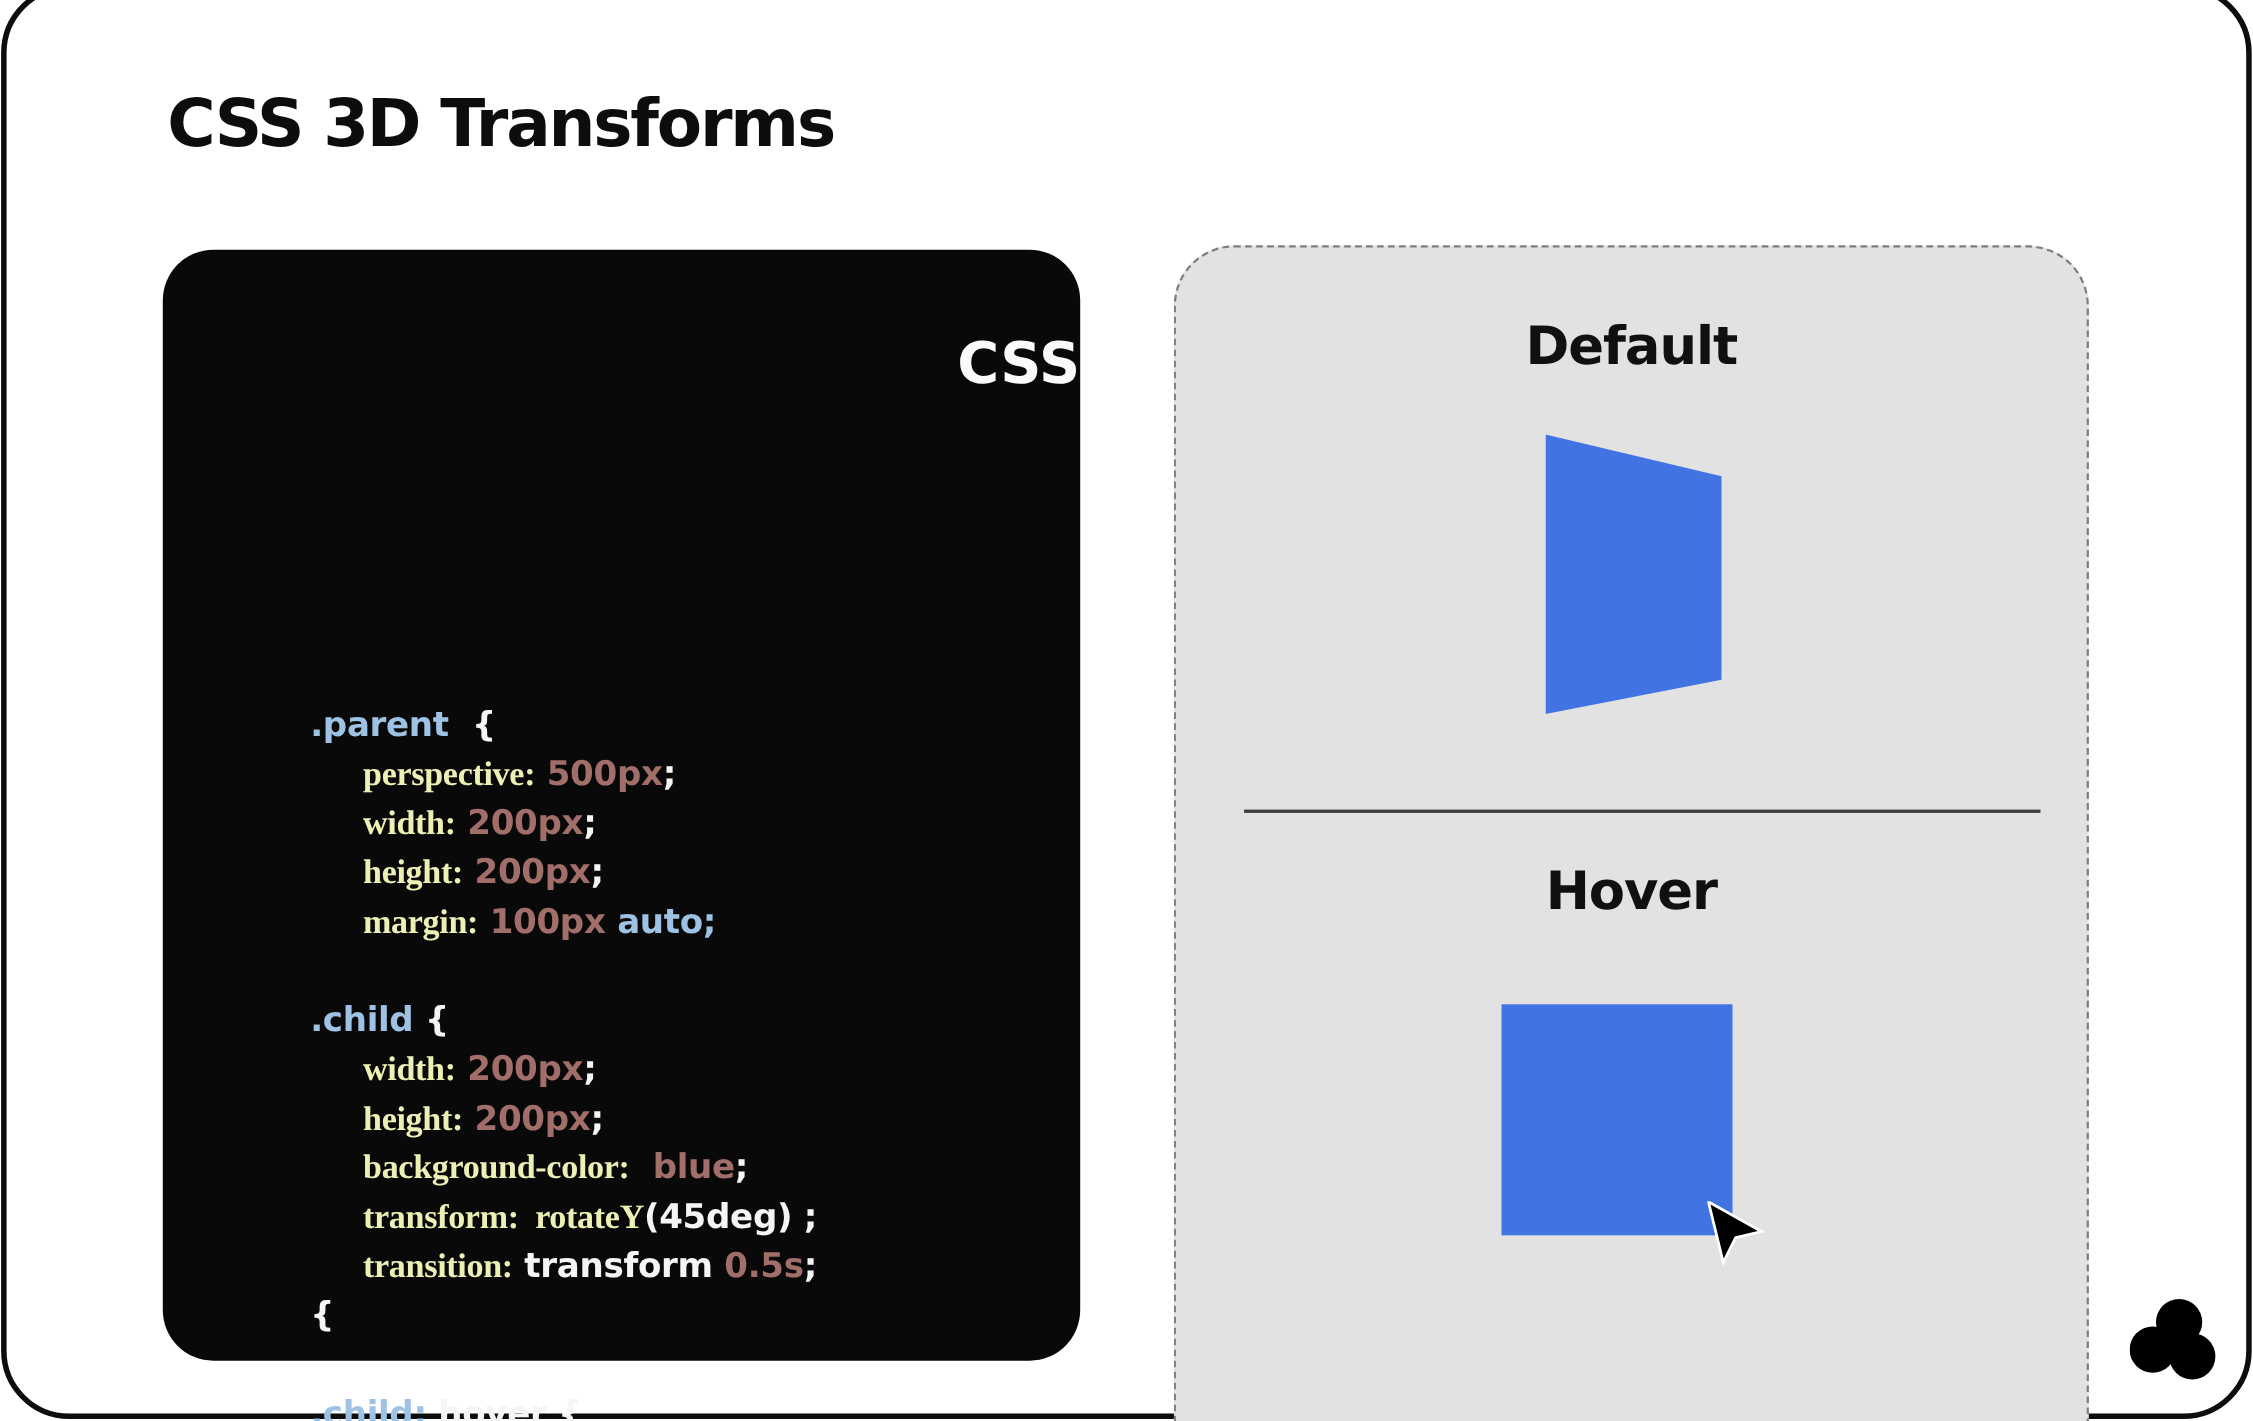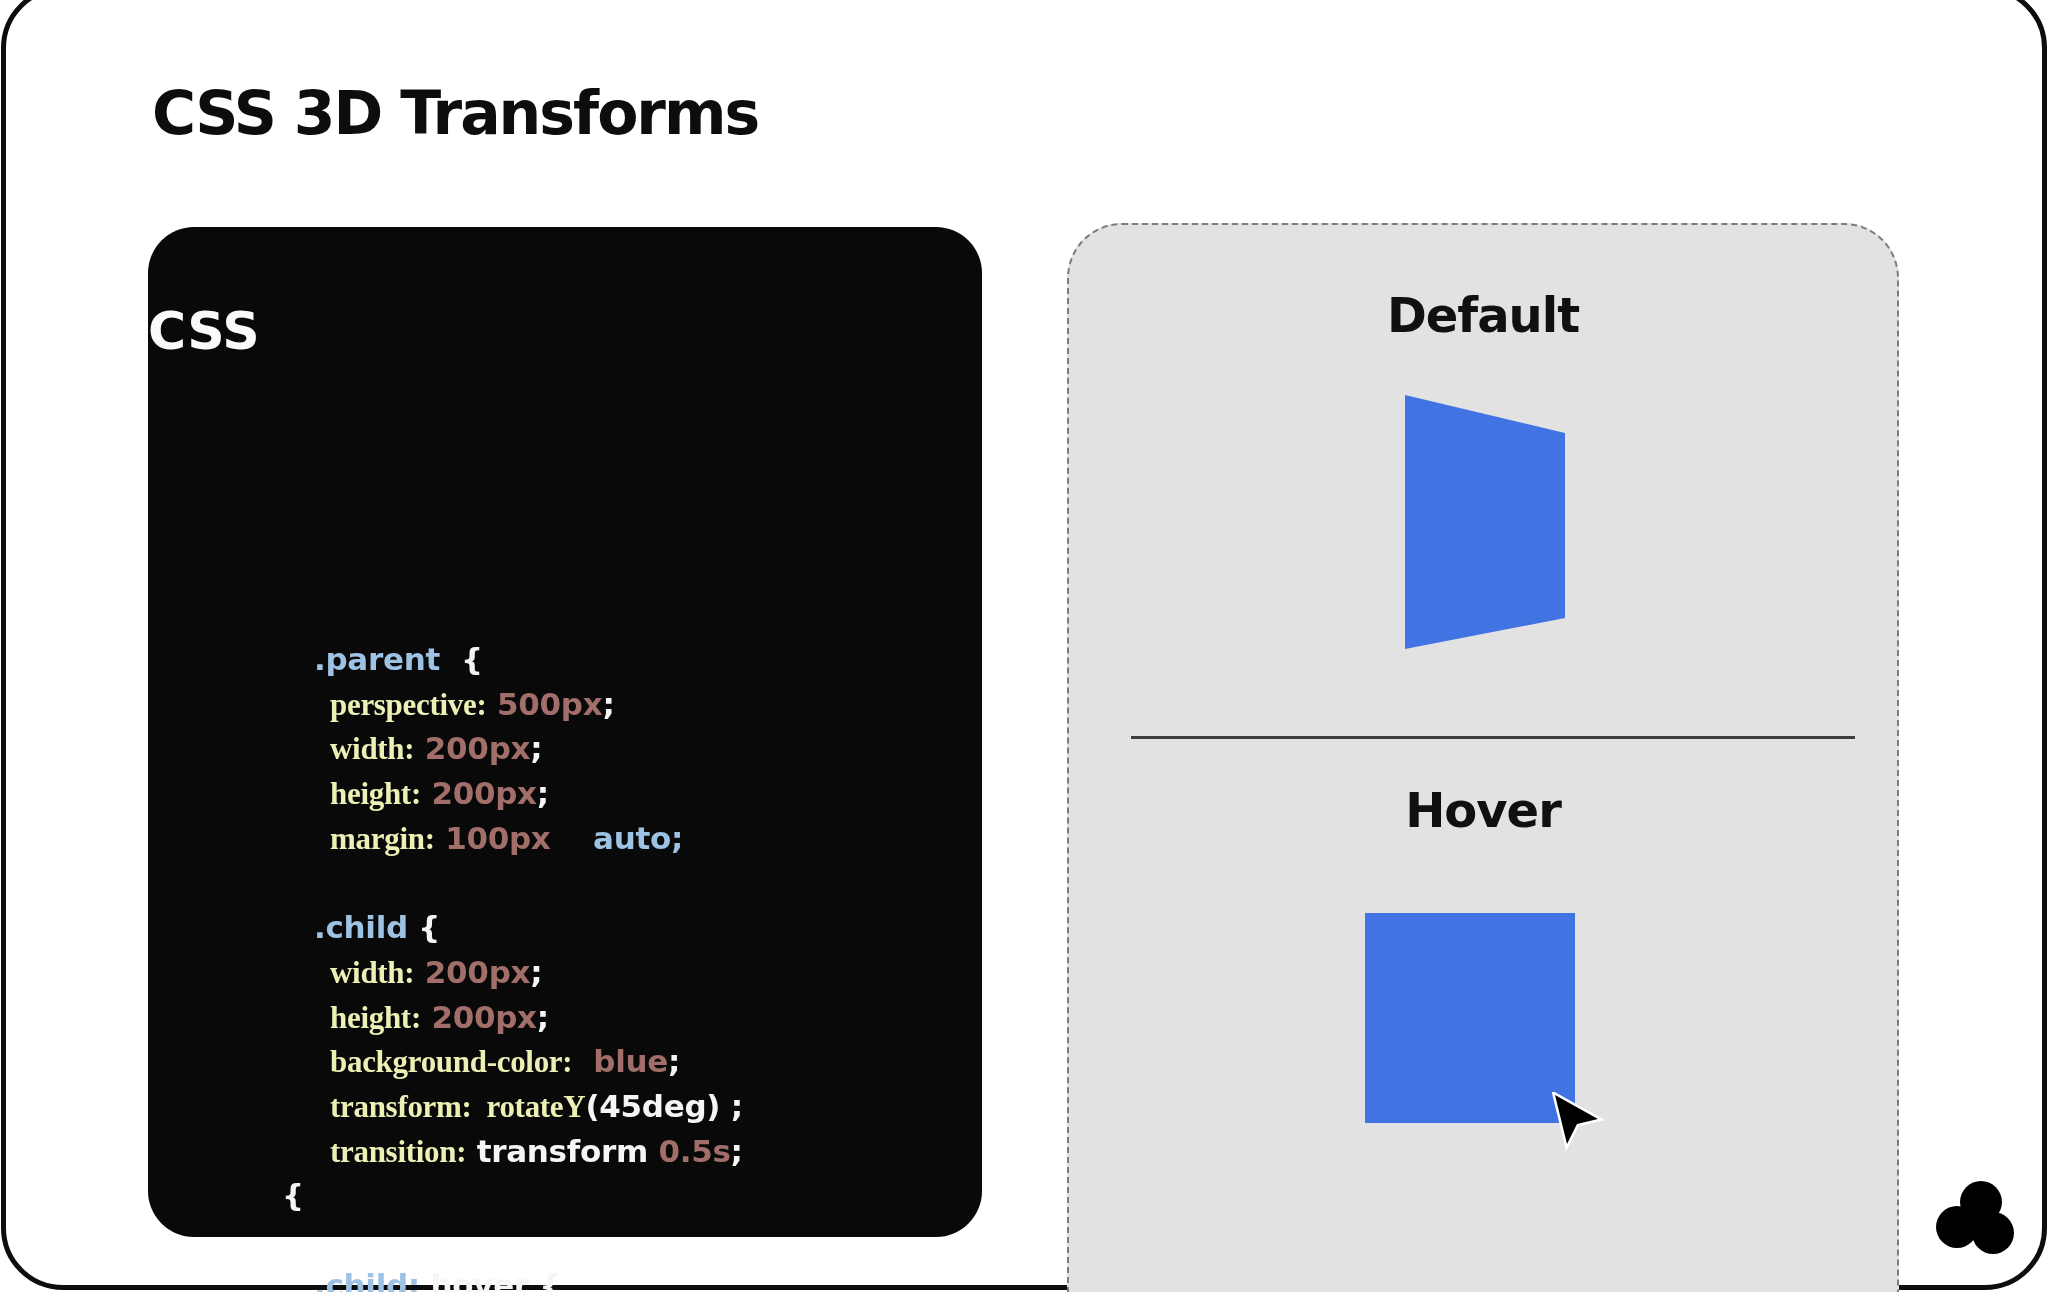--- a/index.html
+++ b/index.html
@@ -8,28 +8,28 @@
 
   .frame { position:absolute; left:1px; top:-14px; width:2046px; height:1304px;
            border:5px solid #0d0d0d; border-radius:62px; pointer-events:none; }
 
   .main-title { position:absolute; left:152px; top:78px; font-size:60px; font-weight:bold;
                 letter-spacing:-2px; color:#0d0d0d; }
 
   
   .code-panel { position:absolute; left:148px; top:227px; width:834px; height:1010px;
                 background:#090909; border-radius:46px; }
-  .code-title { position:absolute; left:0; top:74px; width:100%; text-align:left;
+  .code-title { position:absolute; left:0; top:74px; width:100%; text-align:right;
                 font-size:52px; font-weight:bold; color:#fafafa; letter-spacing:0px; }
   .code { position:absolute; left:134px; top:410px; width:660px;
           font-size:31px; font-weight:bold; line-height:44.7px; letter-spacing:-0.3px;
           white-space:pre; }
   .code-line { height:44.7px; }
   .code-line.ind { padding-left:48px; }
-  .tok-sel   { color:var(--c-sel);margin-left:32px; }
+  .tok-sel   { color:var(--c-sel); }
   .tok-prop  { color:var(--c-prop);font-family:Liberation Serif, serif; }
   .tok-val   { color:var(--c-val); }
   .tok-plain { color:var(--c-plain); }
 
   
   .preview-panel { position:absolute; left:1067px; top:223px; width:832px; height:1197px;
                    background:#e2e2e2; border-radius:55px; border:2px dashed rgba(40,40,40,0.55); }
   .state-label { position:absolute; left:0; width:100%; text-align:center;
                  font-size:48px; font-weight:bold; color:#101010; letter-spacing:-1px; }
   .label-default { top:62px; }

